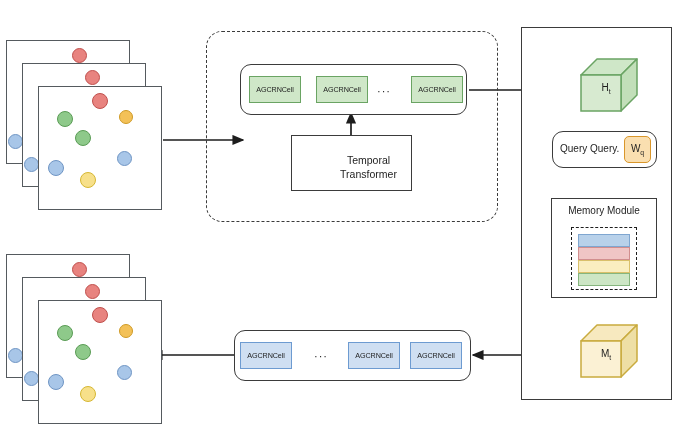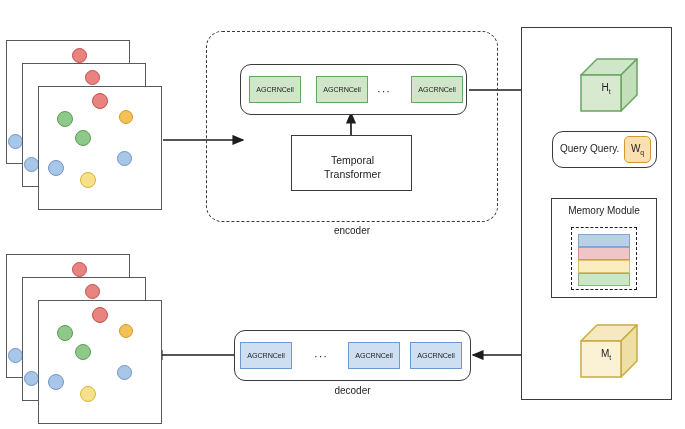--- a/index.html
+++ b/index.html
@@ -240,26 +240,25 @@
   <div class="dashed-wrap" style="left:206px; top:31px; width:292px; height:191px;"></div>
 
   <div class="rounded-wrap" style="left:240px; top:64px; width:227px; height:51px;"></div>
 
   <div class="cell cell-green" style="left:249px; top:76px; width:52px; height:27px;">AGCRNCell</div>
   <div class="cell cell-green" style="left:316px; top:76px; width:52px; height:27px;">AGCRNCell</div>
   <div class="dots" style="left:377px; top:86px;">···</div>
   <div class="cell cell-green" style="left:411px; top:76px; width:52px; height:27px;">AGCRNCell</div>
 
   <div class="solid-box" style="left:291px; top:135px; width:121px; height:56px;"></div>
-  <div class="multiline" style="left:292px; top:135px; width:121px; height:64px;">
+  <div class="multiline" style="left:308px; top:135px; width:121px; height:64px;">
     <span>Temporal</span>
     <span>Transformer</span>
   </div>
 
-  <div class="label-center" style="left:206px; top:225px; width:292px;">encoder</div>
 
 
   <div class="solid-box" style="left:521px; top:27px; width:151px; height:373px;"></div>
 
   <svg class="abs" style="left:578px; top:56px; width:62px; height:58px;">
     <polygon points="3,19 19,3 59,3 43,19" fill="#cfe7c8" stroke="#6aa463" stroke-width="1.5" stroke-linejoin="round"></polygon>
     <polygon points="43,19 59,3 59,39 43,55" fill="#c2dfb9" stroke="#6aa463" stroke-width="1.5" stroke-linejoin="round"></polygon>
     <rect x="3" y="19" width="40" height="36" fill="#d7ead0" stroke="#6aa463" stroke-width="1.5"></rect>
   </svg>
   <div class="label" style="left:586px; top:82px; width:40px; text-align:center;">
@@ -289,15 +288,14 @@
     <span>M</span><sub>t</sub>
   </div>
 
   <div class="rounded-wrap" style="left:234px; top:330px; width:237px; height:51px;"></div>
 
   <div class="cell cell-blue" style="left:240px; top:342px; width:52px; height:27px;">AGCRNCell</div>
   <div class="dots" style="left:314px; top:351px;">···</div>
   <div class="cell cell-blue" style="left:348px; top:342px; width:52px; height:27px;">AGCRNCell</div>
   <div class="cell cell-blue" style="left:410px; top:342px; width:52px; height:27px;">AGCRNCell</div>
 
-  <div class="label-center" style="left:234px; top:385px; width:237px;">decoder</div>
 
 </div>
 
 </body></html>

